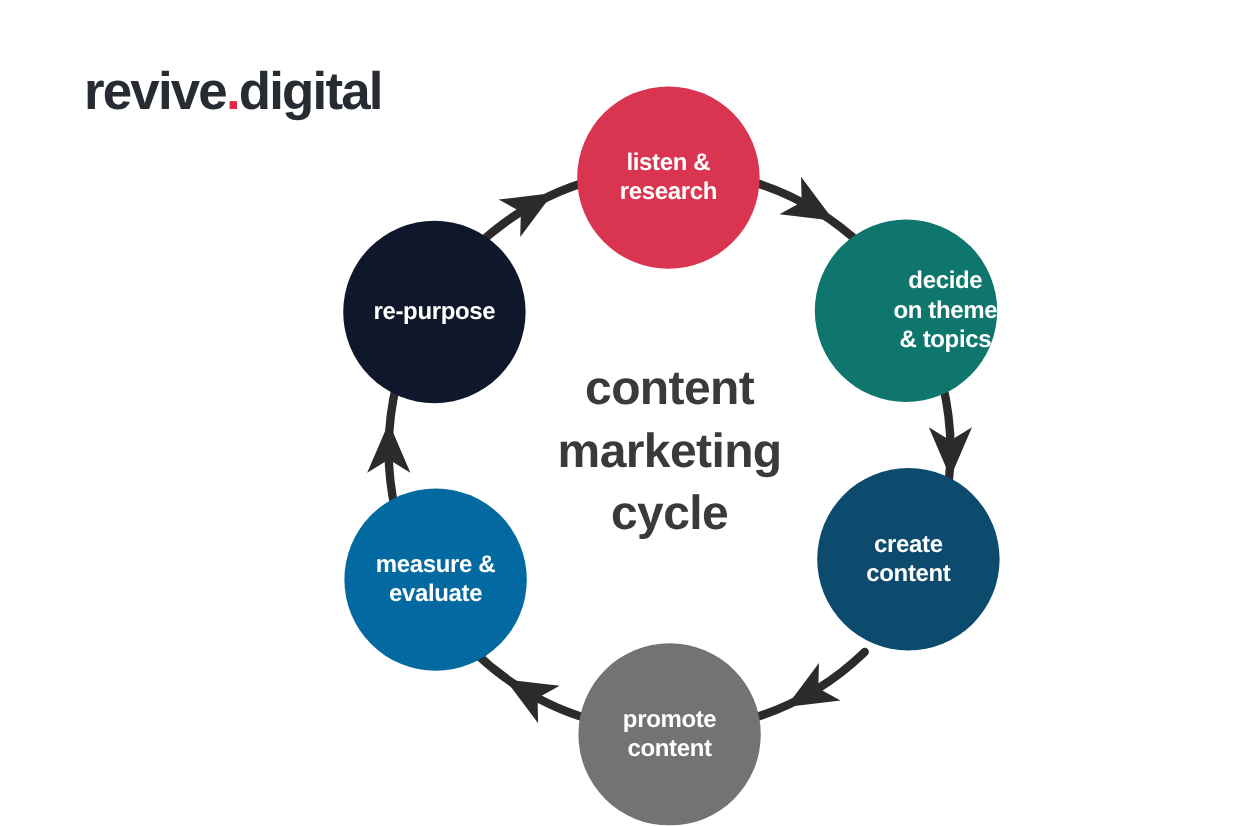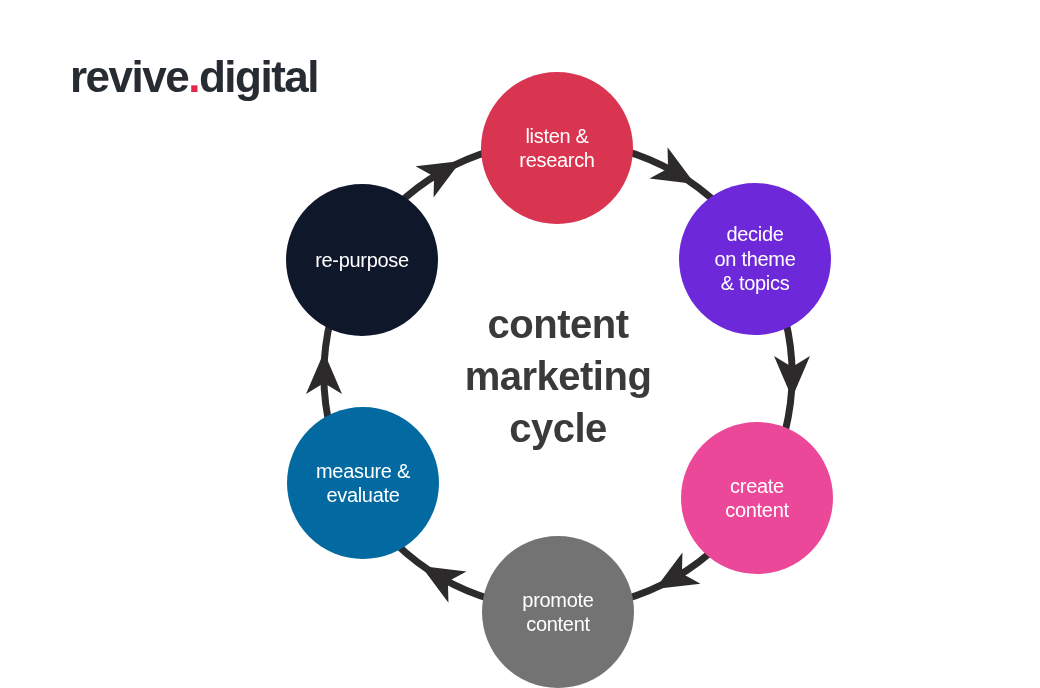--- a/index.html
+++ b/index.html
@@ -48,21 +48,21 @@
     height: 152px;
     border-radius: 50%;
     display: flex;
     align-items: center;
     justify-content: center;
     z-index: 2;
     text-align: center;
   }
   .step-label {
     color: #ffffff;
-    font-weight: normal;
+    font-weight: bold;
     font-size: 20px;
     line-height: 1.22;
     letter-spacing: -0.3px;
     white-space: pre-line;
   }
 
   
   .cycle-title {
     position: absolute;
     left: 428px;
@@ -109,26 +109,26 @@
     <g>
       <path d="M395.4,206.7 A234,234 0 0 1 493.5,150.1" stroke="#2d2a2b"></path>
       <polygon points="23,0 -19,-18 -8,0 -19,18" transform="translate(441,172.4) rotate(330)" fill="#2d2a2b"></polygon>
     </g>
   </svg>
 
   <div class="step" style="left: 481px; top: 72px; background: rgb(217, 52, 80);">
     <span class="step-label">listen &amp;
 research</span>
   </div>
-  <div class="step" style="left: 679px; top: 183px; background: #6d28d9;">
+  <div class="step" style="left: 679px; top: 183px; background: #0f766e; justify-content: flex-end;">
     <span class="step-label">decide
 on theme
 &amp; topics</span>
   </div>
-  <div class="step" style="left: 681px; top: 422px; background: #ec4899;">
+  <div class="step" style="left: 681px; top: 390px; background: #0c4a6e;">
     <span class="step-label">create
 content</span>
   </div>
   <div class="step" style="left: 482px; top: 536px; background: #737373;">
     <span class="step-label">promote
 content</span>
   </div>
   <div class="step" style="left: 287px; top: 407px; background: #0369a1;">
     <span class="step-label">measure &amp;
 evaluate</span>

